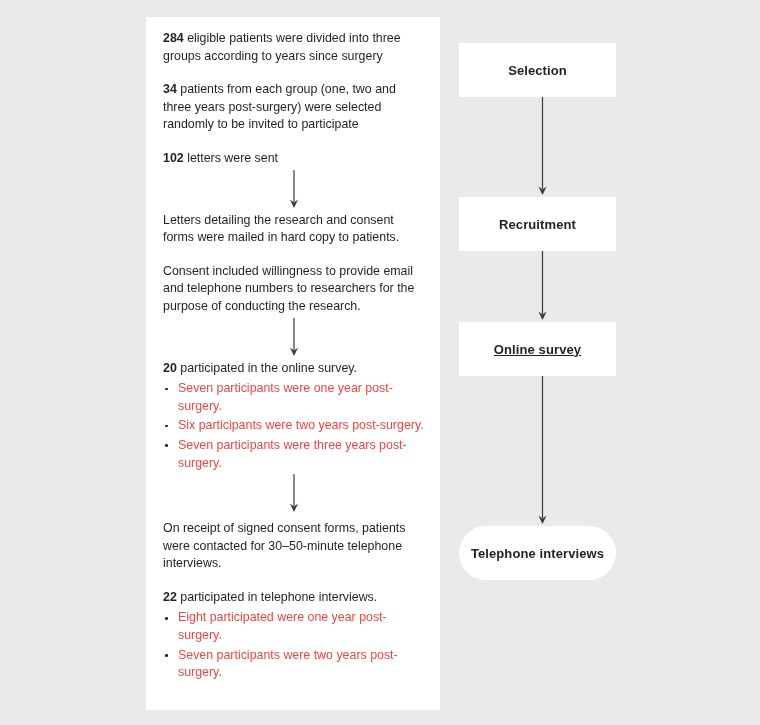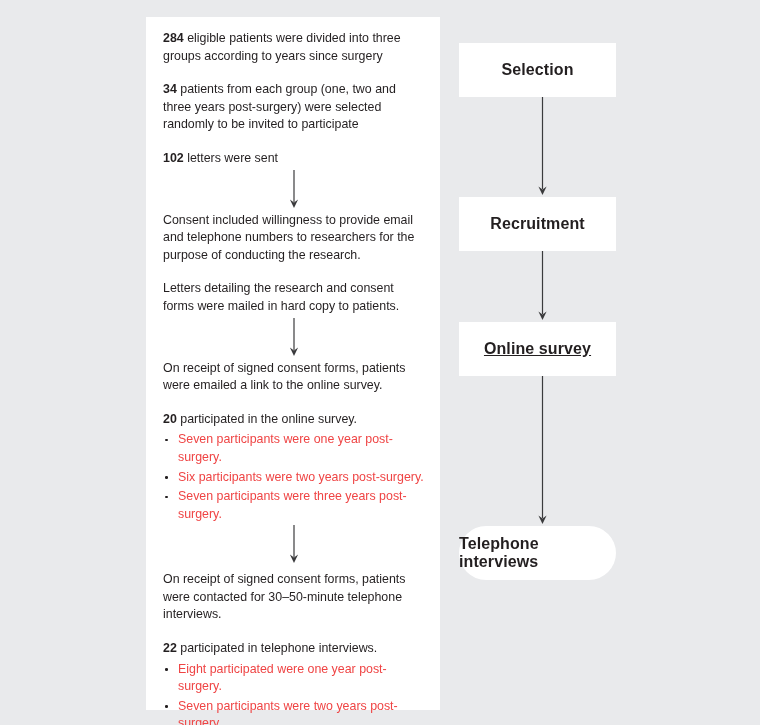--- a/index.html
+++ b/index.html
@@ -98,21 +98,21 @@
     left: 459px;
     width: 157px;
     height: 54px;
     background: #ffffff;
     display: flex;
     align-items: center;
     justify-content: center;
     box-sizing: border-box;
   }
   .stage-box .stage-label {
-    font-size: 16px;
+    font-size: 13px;
     font-weight: bold;
     color: #231f20;
     letter-spacing: 0.1px;
   }
 
   .stage-selection   { top: 43px; }
   .stage-recruitment { top: 197px; }
   .stage-survey      { top: 322px; text-decoration: underline; }
   .stage-telephone   { top: 526px; border-radius: 27px; }
 
@@ -141,33 +141,32 @@
       </div>
 
       <div class="arrow-left">
         <svg width="11" height="40" viewBox="0 0 11 40">
           <line x1="5.5" y1="0" x2="5.5" y2="32" stroke="#3b3b3d" stroke-width="1.2"></line>
           <path d="M1.4 29.5 L5.5 38 L9.6 29.5 L5.5 32.6 Z" fill="#3b3b3d"></path>
         </svg>
       </div>
 
       <div class="step-block">
+        <p class="para"><span class="lead"></span><span>Letters detailing the research and consent forms were mailed in hard copy to patients.</span></p>
         <p class="para"><span class="lead"></span><span>Consent included willingness to provide email and telephone numbers to researchers for the purpose of conducting the research.</span></p>
-        <p class="para"><span class="lead"></span><span>Letters detailing the research and consent forms were mailed in hard copy to patients.</span></p>
       </div>
 
       <div class="arrow-left">
         <svg width="11" height="40" viewBox="0 0 11 40">
           <line x1="5.5" y1="0" x2="5.5" y2="32" stroke="#3b3b3d" stroke-width="1.2"></line>
           <path d="M1.4 29.5 L5.5 38 L9.6 29.5 L5.5 32.6 Z" fill="#3b3b3d"></path>
         </svg>
       </div>
 
       <div class="step-block">
-        <p class="para"><span class="lead"></span><span>On receipt of signed consent forms, patients were emailed a link to the online survey.</span></p>
         <p class="para" style="margin-bottom:3px"><span class="lead">20</span><span> participated in the online survey.</span></p>
         <ul class="bullets">
           <li><span class="dot"></span><span>Seven participants were one year post-surgery.</span></li>
           <li><span class="dot"></span><span>Six participants were two years post-surgery.</span></li>
           <li><span class="dot"></span><span>Seven participants were three years post-surgery.</span></li>
         </ul>
       </div>
 
       <div class="arrow-left" style="height:48px">
         <svg width="11" height="40" viewBox="0 0 11 40">

